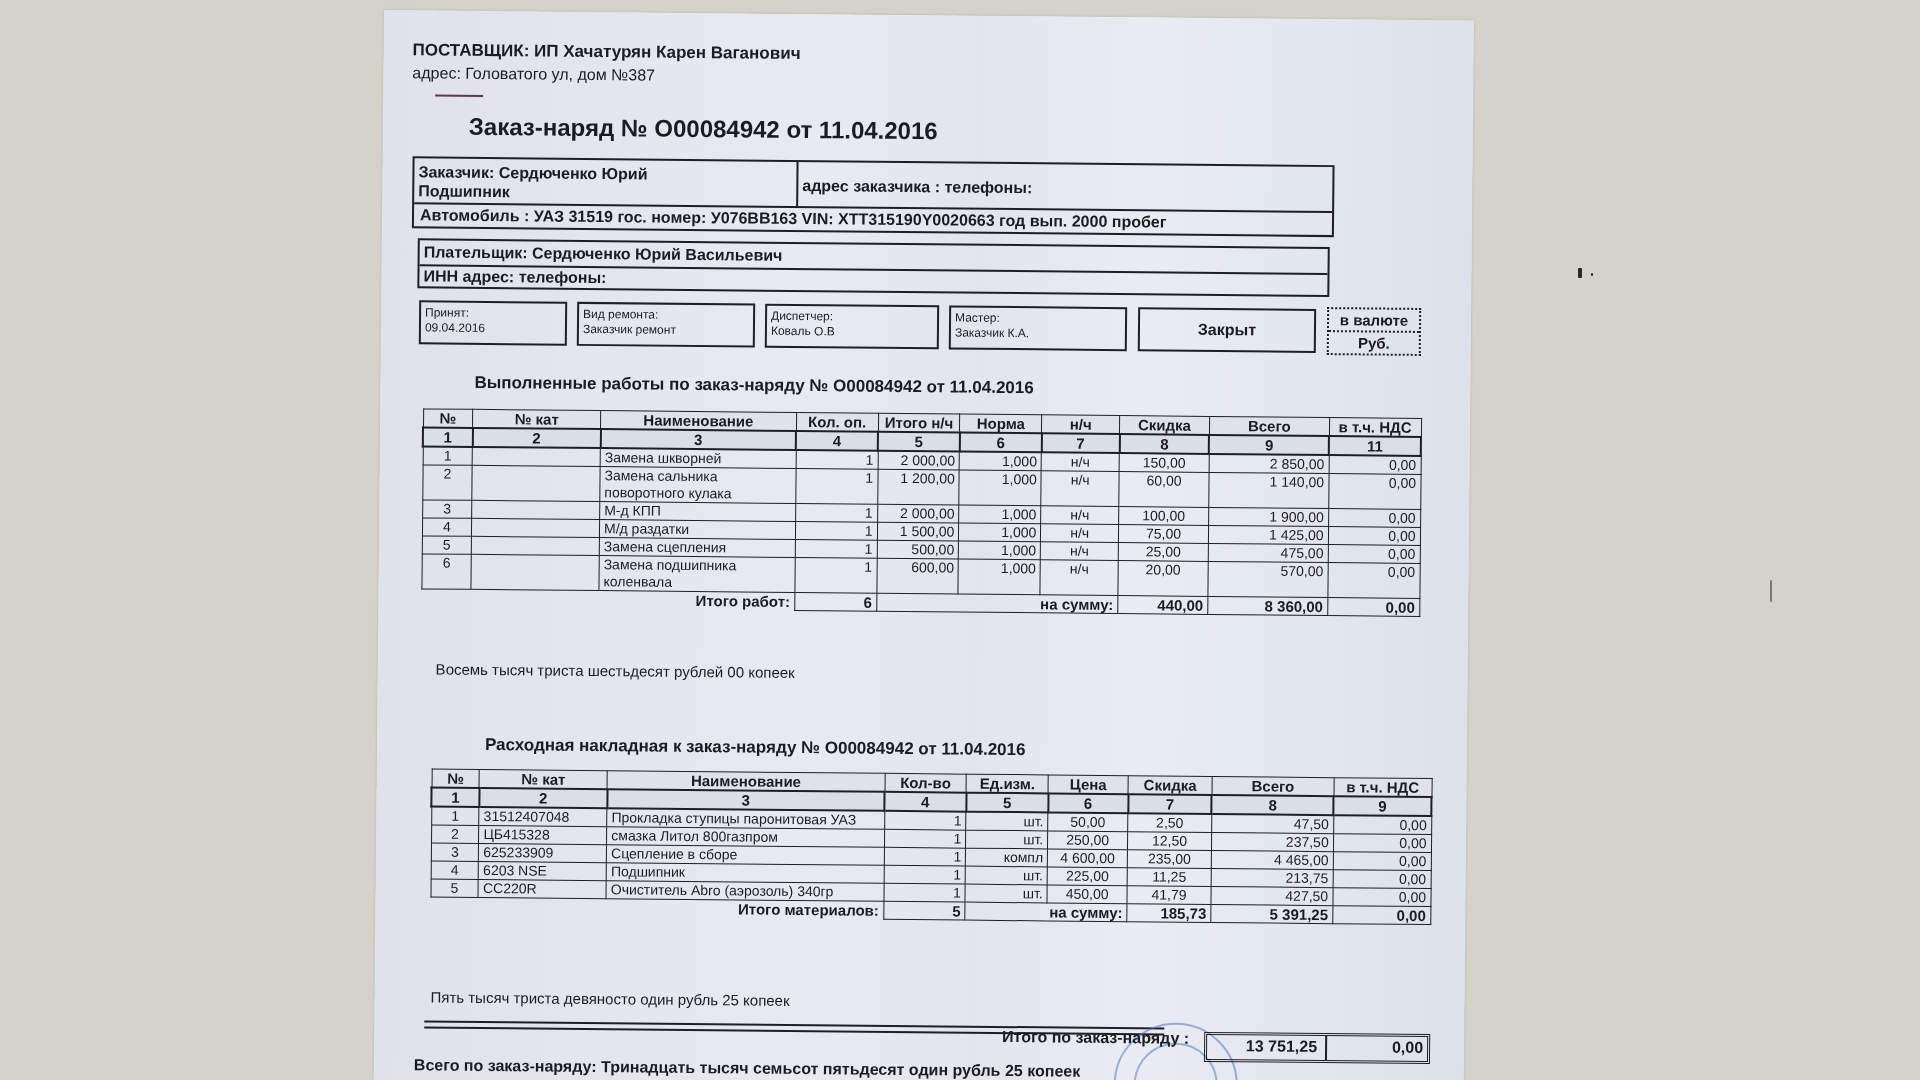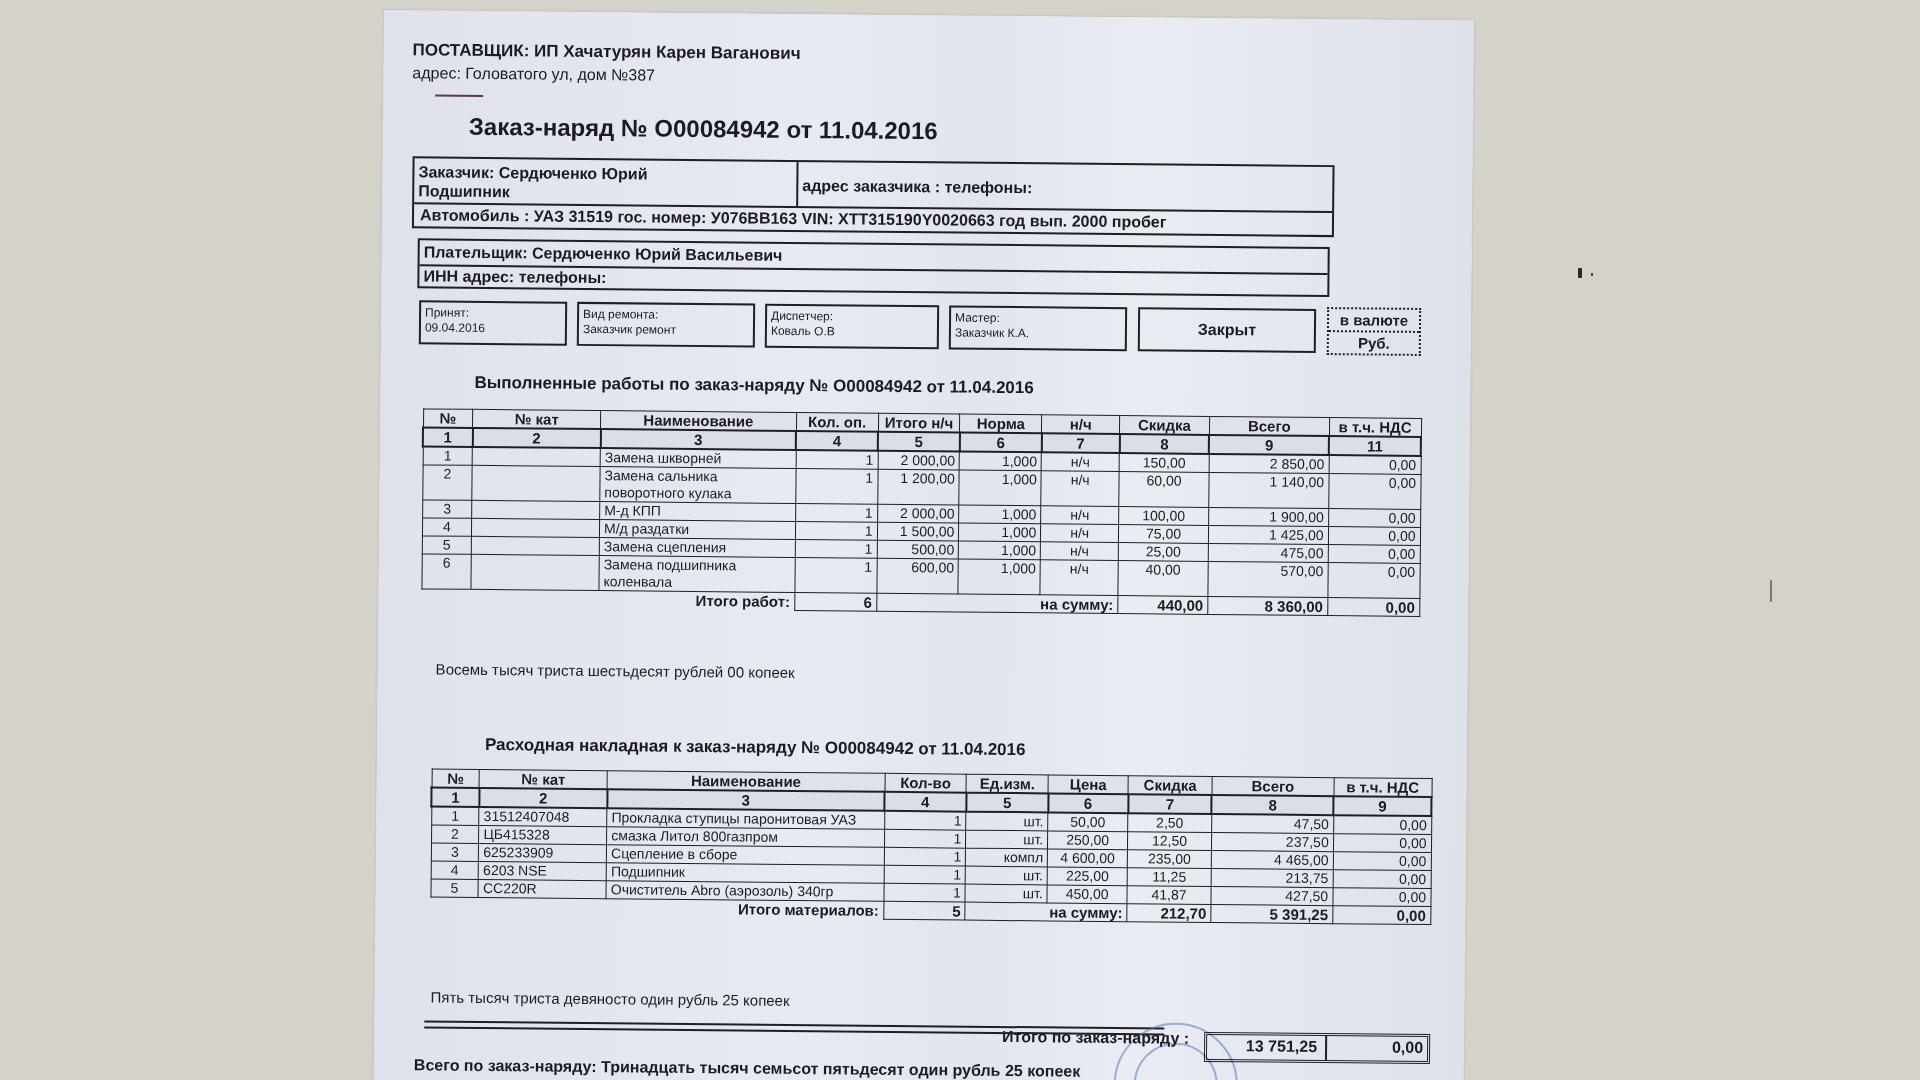--- a/index.html
+++ b/index.html
@@ -178,21 +178,21 @@
       <td class="r">0,00</td>
     </tr>
     <tr>
       <td class="c">6</td>
       <td></td>
       <td style="white-space:normal">Замена подшипника коленвала</td>
       <td class="r">1</td>
       <td class="r">600,00</td>
       <td class="r">1,000</td>
       <td class="c">н/ч</td>
-      <td class="c">40,00</td>
+      <td class="c">20,00</td>
       <td class="r">570,00</td>
       <td class="r">0,00</td>
     </tr>
     <tr class="tot">
       <td class="nob"></td>
           <td class="nob"></td>
       <td class="nob r">Итого работ:</td>
       <td class="r">6</td>
       <td colspan="3" class="r">на сумму:</td>
       <td class="r">440,00</td>
@@ -285,31 +285,31 @@
       <td class="r">213,75</td>
       <td class="r">0,00</td>
     </tr>
     <tr>
       <td class="c">5</td>
       <td>CC220R</td>
       <td>Очиститель Abro (аэрозоль) 340гр</td>
       <td class="r">1</td>
       <td class="r">шт.</td>
       <td class="c">450,00</td>
-      <td class="c">41,87</td>
+      <td class="c">41,79</td>
       <td class="r">427,50</td>
       <td class="r">0,00</td>
     </tr>
     <tr class="tot">
       <td class="nob"></td>
           <td class="nob"></td>
       <td class="nob r">Итого материалов:</td>
       <td class="r">5</td>
       <td colspan="2" class="r">на сумму:</td>
-      <td class="r">212,70</td>
+      <td class="r">185,73</td>
       <td class="r">5 391,25</td>
       <td class="r">0,00</td>
     </tr>
   </tbody>
     </table>
 
   <div class="abs" style="left:56px;top:978px;font-size:15px;">Пять тысяч триста девяносто один рубль 25 копеек</div>
 
   <div class="abs" style="left:50px;top:1010px;width:740px;height:4px;border-top:2px solid #1d1f25;border-bottom:2px solid #1d1f25;"></div>
 

